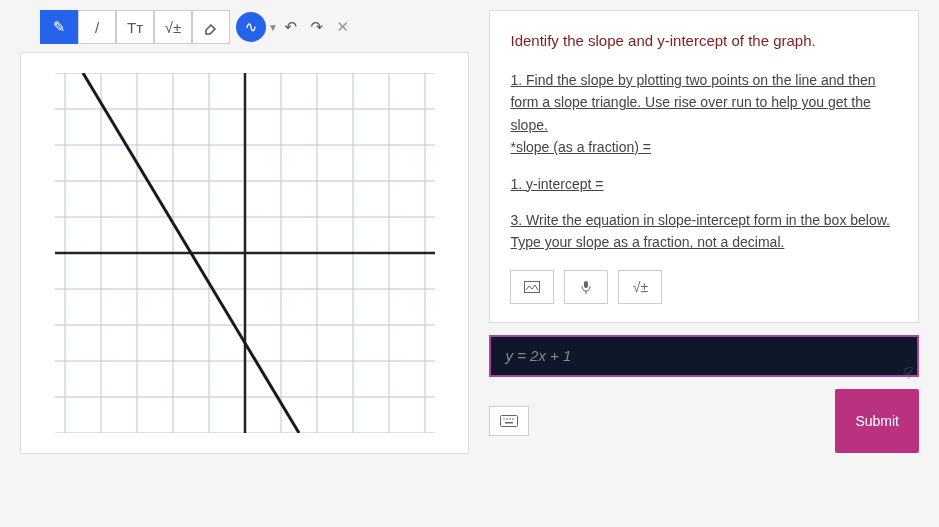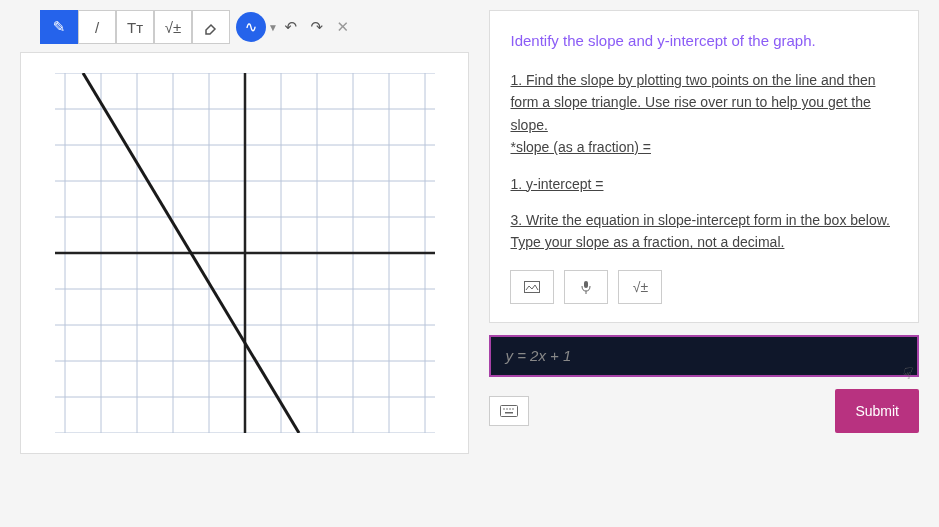--- a/index.html
+++ b/index.html
@@ -76,21 +76,21 @@
       background: #fff;
       border: 1px solid #ddd;
       padding: 18px 20px;
       font-size: 14px;
       line-height: 1.6;
       color: #444;
     }
     .question-title {
       font-size: 15px;
       margin-bottom: 16px;
-      color: #8b5cf6;
+      color: #7f1d1d;
     }
     .question-item {
       margin-bottom: 14px;
       text-decoration: underline;
     }
     .indent {
       margin-left: 0;
     }
     .mini-toolbar {
       display: flex;
@@ -142,21 +142,21 @@
       align-items: center;
       justify-content: center;
       font-size: 13px;
       cursor: pointer;
       color: #666;
     }
     .submit-btn {
       background: #b83280;
       color: #fff;
       border: none;
-      padding: 14px 20px;
+      padding: 24px 20px;
       font-size: 14px;
       cursor: pointer;
       border-radius: 2px;
     }
     .dropdown-arrow {
       font-size: 10px;
       color: #888;
       margin-left: 2px;
     }
   </style>

